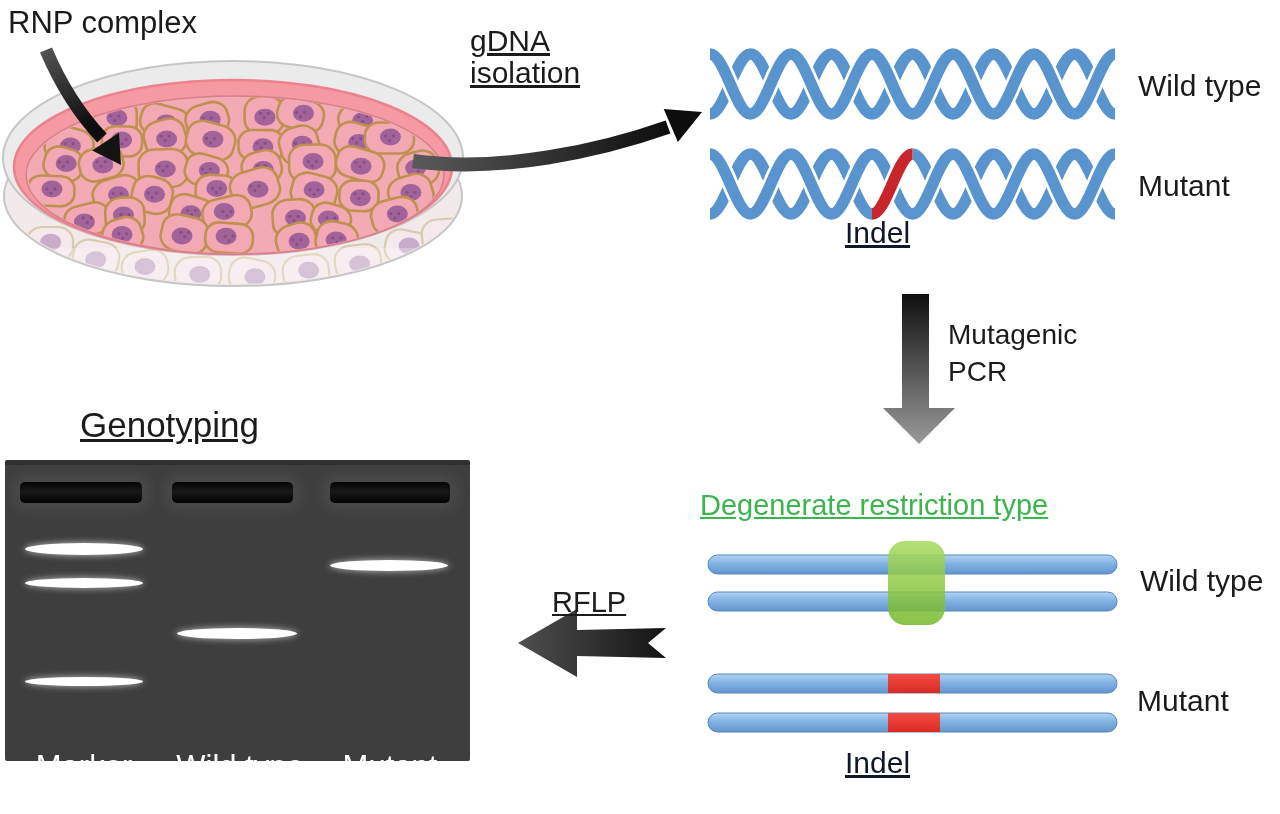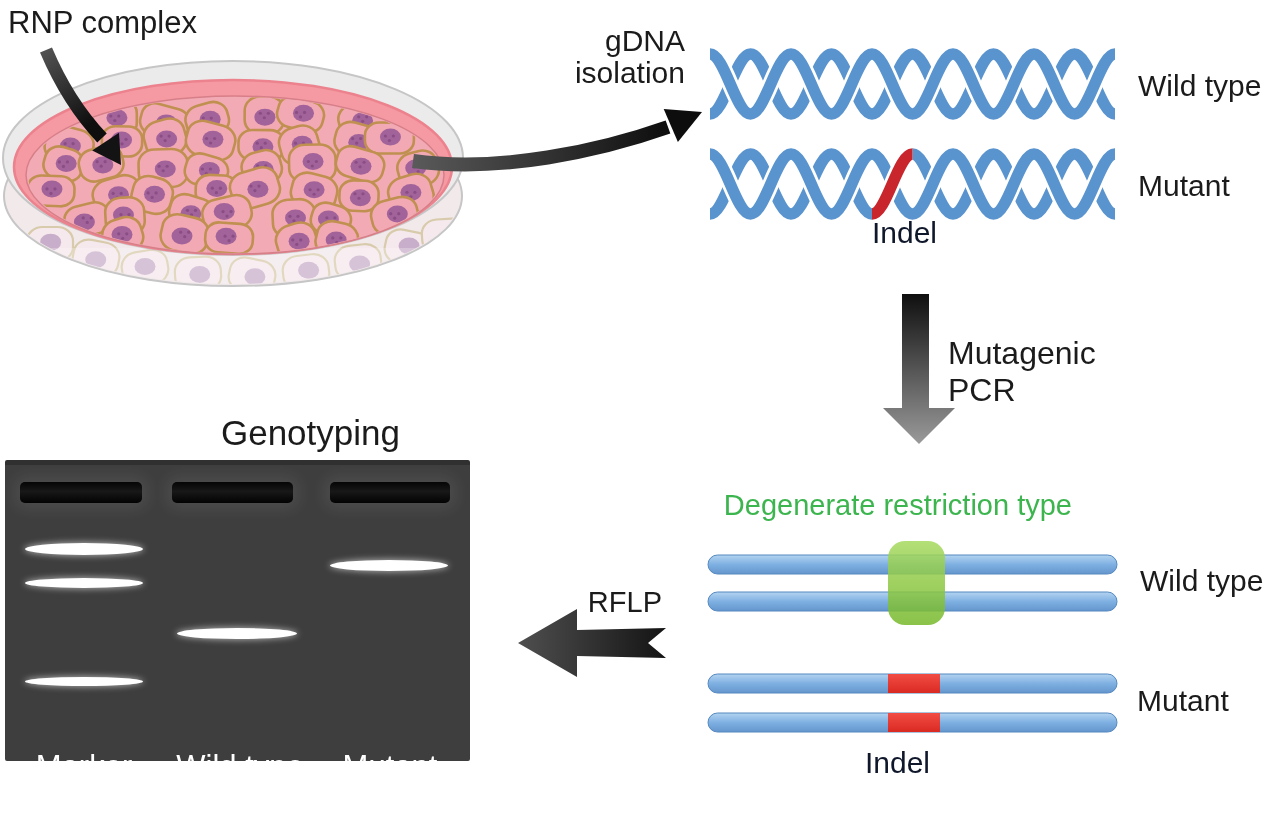--- a/index.html
+++ b/index.html
@@ -1,20 +1,20 @@
 <!DOCTYPE html>
 <html><head>
 <meta charset="utf-8">
 <style>
   html,body{margin:0;padding:0;background:#ffffff;}
   #stage{position:relative;width:1280px;height:814px;background:#ffffff;overflow:hidden;
          font-family:"Liberation Sans",sans-serif;color:#1b1b1b;padding-left:19px;}
   .abs{position:absolute;}
   .label{position:absolute;white-space:nowrap;color:#1b1b1b;line-height:1.08;}
-  .center{text-align:right;}
+  .center{text-align:left;text-decoration:underline;}
   .red{color:#0f172a;}
   .green{color:#3cb54e;}
   #gel{position:absolute;left:5px;top:460px;width:465px;height:301px;
        background:linear-gradient(#303030 0 5px,#3e3e3e 5px);border-radius:2px;}
   .well{position:absolute;height:21px;border-radius:5px;
         background:linear-gradient(180deg,#050505,#181818 45%,#020202);
         box-shadow:0 0 16px 6px rgba(255,255,255,0.08);}
   .band{position:absolute;background:#ffffff;border-radius:50%;
         box-shadow:0 0 6px 1px rgba(255,255,255,0.55);filter:blur(0.5px);}
   .gel-label{position:absolute;transform:translateX(-50%);color:#ffffff;font-size:31px;white-space:nowrap;}
@@ -332,21 +332,21 @@
       <linearGradient id="gP" gradientUnits="userSpaceOnUse" x1="0" y1="4" x2="0" y2="154">
         <stop offset="0" stop-color="#0f0f0f"></stop>
           <stop offset="1" stop-color="#9a9a9a"></stop>
       </linearGradient>
     </defs>
     <g fill="url(#gP)">
       <rect x="26" y="4" width="27" height="116"></rect>
       <polygon points="7,118 79,118 43,154"></polygon>
     </g>
   </svg>
-  <div class="label" style="left:948px;top:316px;font-size:32px;line-height:37px;margin-top:19px;">
+  <div class="label" style="left:948px;top:316px;font-size:28px;line-height:37px;">
     <div>Mutagenic</div>
     <div>PCR</div>
   </div>
 
   <div class="label green center" style="left:700px;top:490px;width:372px;font-size:29px;">Degenerate restriction type</div>
 
   <svg class="abs" style="left:700px;top:530px" width="430" height="105" viewBox="0 0 430 105">
     <defs>
       <linearGradient id="gB" x1="0" y1="0" x2="0" y2="1">
         <stop offset="0" stop-color="#b3d4f0"></stop>
@@ -383,21 +383,21 @@
     <defs>
       <linearGradient id="gRf" gradientUnits="userSpaceOnUse" x1="13" y1="0" x2="161" y2="0">
         <stop offset="0" stop-color="#4f4f4f"></stop>
           <stop offset="1" stop-color="#141414"></stop>
       </linearGradient>
     </defs>
     <polygon points="13,48 72,14 72,35 161,33 143,48 161,63 72,61 72,82" fill="url(#gRf)"></polygon>
   </svg>
   <div class="label center" style="left:552px;top:587px;width:110px;font-size:29px;">RFLP</div>
 
-  <div class="label center" style="left:80px;top:406px;width:320px;font-size:35px;margin-top:8px;">Genotyping</div>
+  <div class="label center" style="left:80px;top:406px;width:320px;font-size:35px;">Genotyping</div>
   <div id="gel">
       <div class="well" style="left: 15px; top: 22px; width: 122px;"></div>
       <div class="band" style="left: 20px; top: 83px; width: 118px; height: 12px;"></div>
       <div class="band" style="left: 20px; top: 118px; width: 118px; height: 10px;"></div>
       <div class="band" style="left: 20px; top: 217px; width: 118px; height: 9px;"></div>
       <div class="gel-label" style="left: 79px; top: 289px;">Marker</div>
       <div class="well" style="left: 167px; top: 22px; width: 121px;"></div>
       <div class="band" style="left: 172px; top: 168px; width: 120px; height: 11px;"></div>
       <div class="gel-label" style="left: 235px; top: 289px;">Wild type</div>
       <div class="well" style="left: 325px; top: 22px; width: 120px;"></div>

